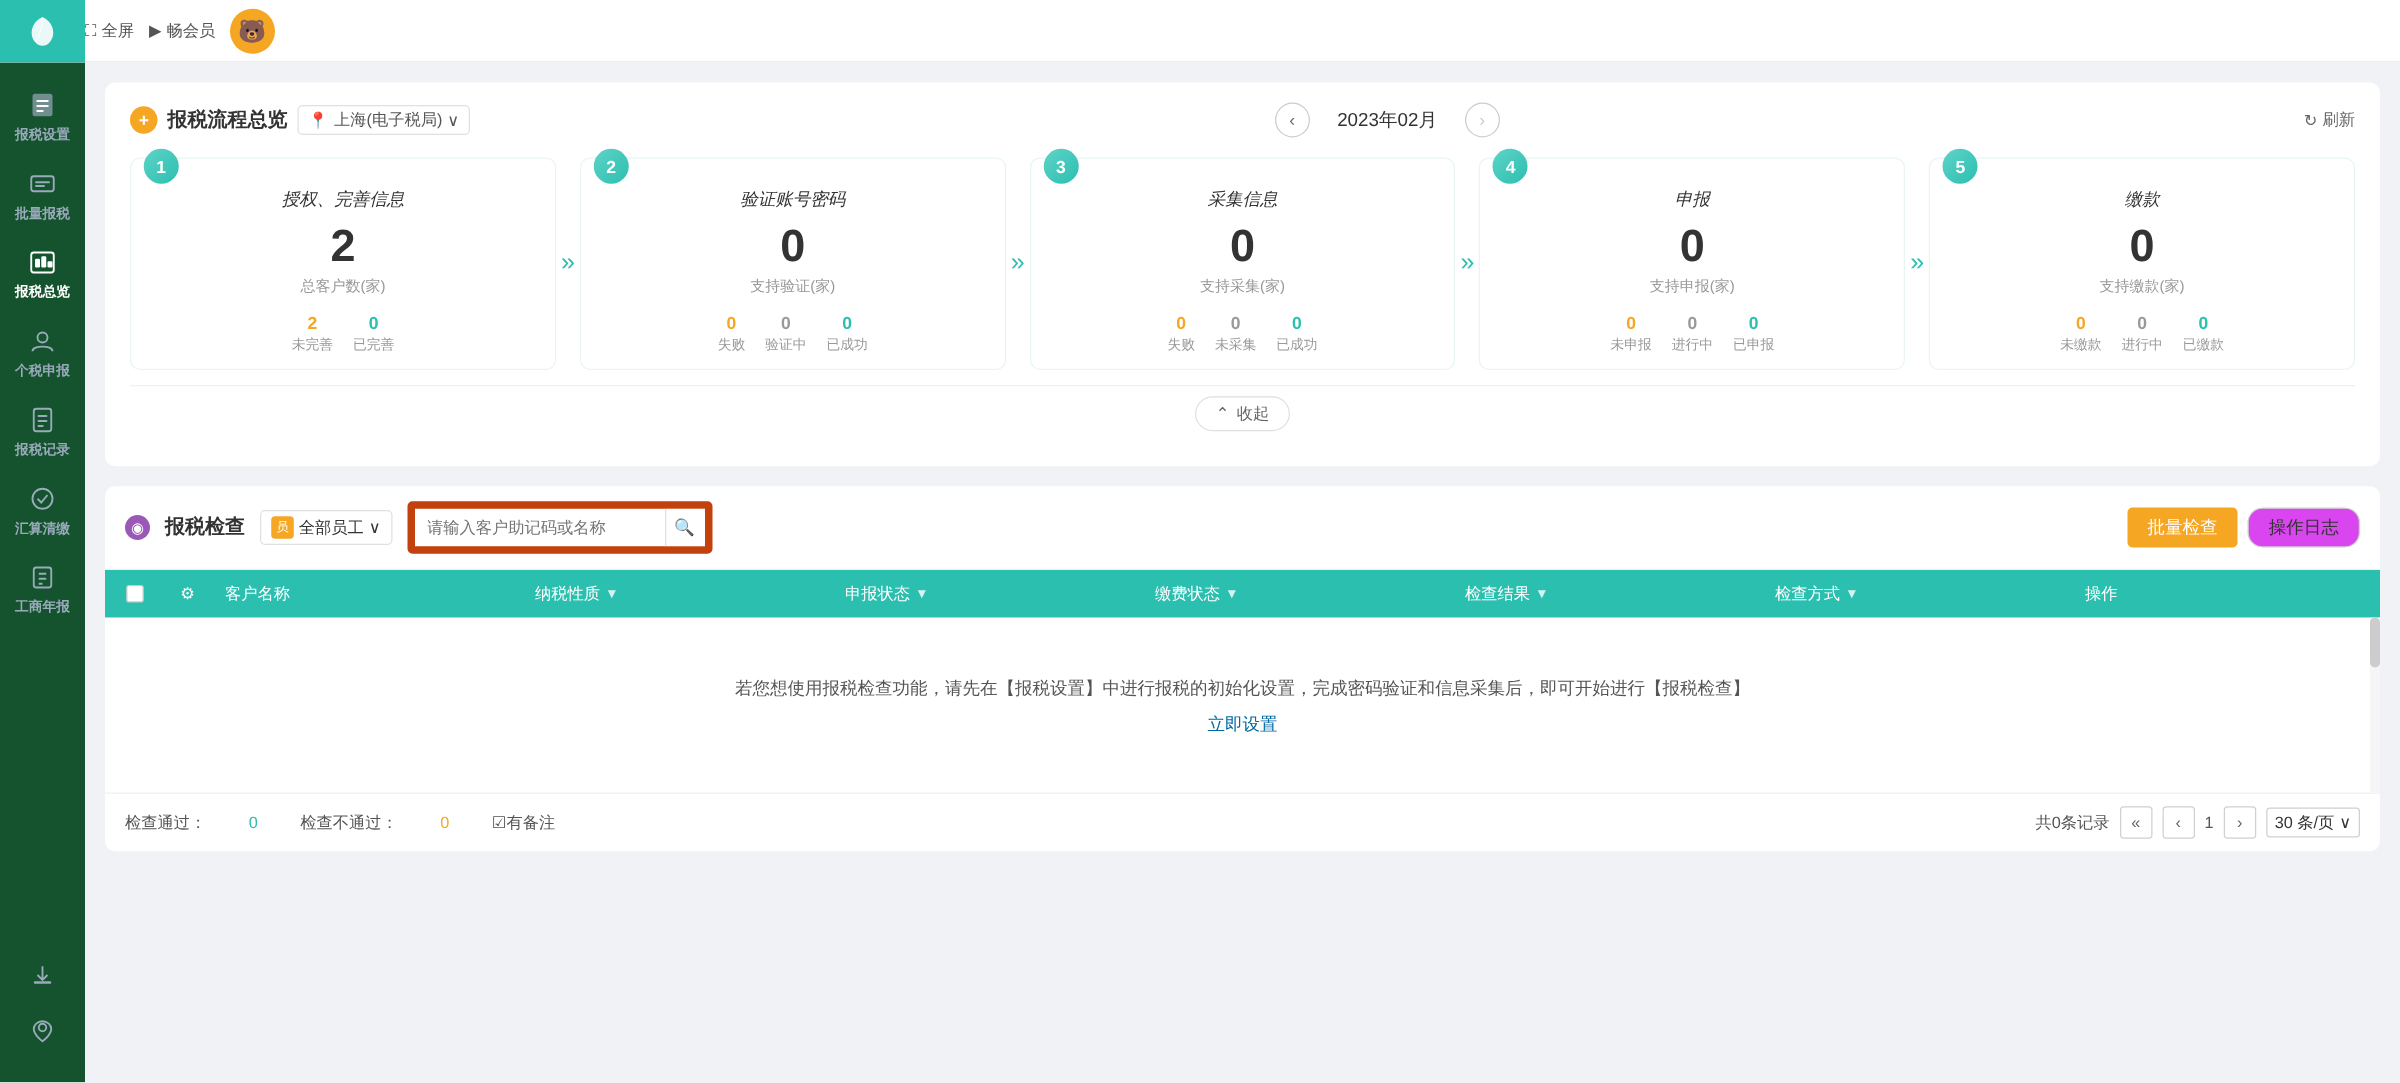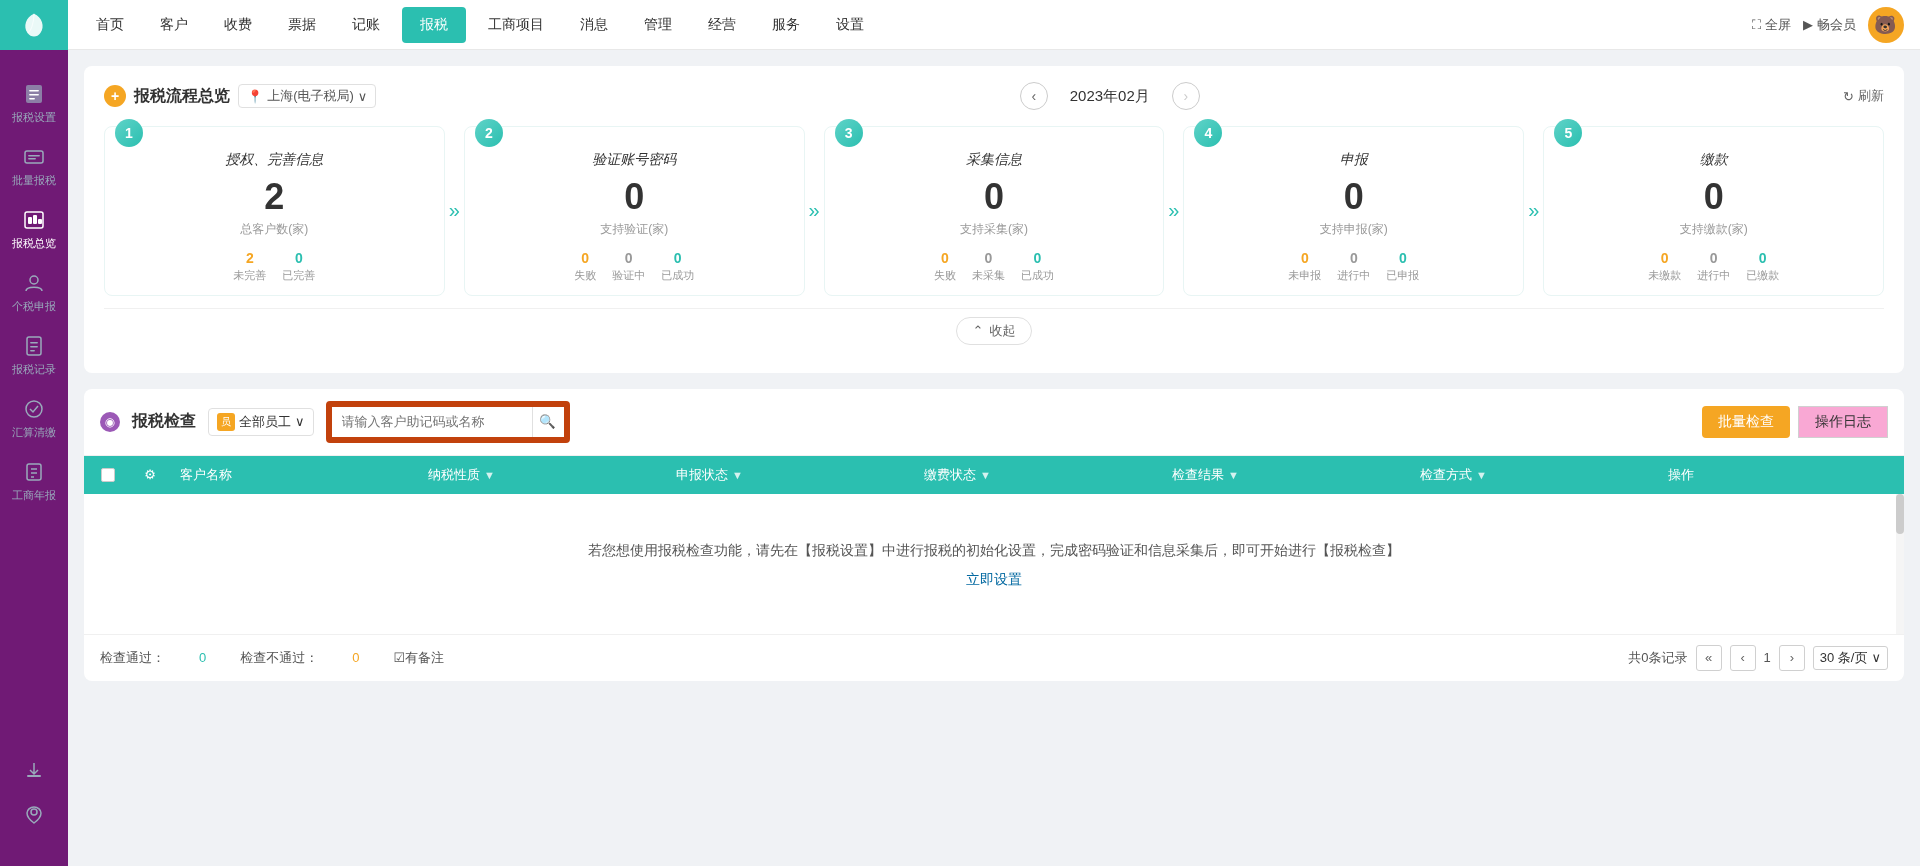--- a/index.html
+++ b/index.html
@@ -78,27 +78,28 @@
     
     .main-layout {
       display: flex;
       flex: 1;
       overflow: hidden;
     }
 
     
     .left-sidebar {
       width: 68px;
-      background: #701a75;
+      background: #14532d;
       display: flex;
       flex-direction: column;
       align-items: center;
-      padding: 22px 0;
+      padding: 12px 0;
       flex-shrink: 0;
       overflow-y: auto;
+      font-weight: bold;
     }
     .sidebar-item {
       display: flex;
       flex-direction: column;
       align-items: center;
       width: 100%;
       padding: 10px 4px;
       cursor: pointer;
       color: #9ab;
       font-size: 11px;
@@ -408,24 +409,24 @@
     .btn-orange {
       background: #f5a623;
       color: #fff;
       border: none;
       border-radius: 4px;
       padding: 6px 16px;
       font-size: 14px;
       cursor: pointer;
     }
     .btn-outline {
-      background: #f9a8d4;
+      background: #d946ef;
       color: #333;
       border: 1px solid #d0d0d0;
-      border-radius: 0;
+      border-radius: 12px;
       padding: 6px 16px;
       font-size: 14px;
       cursor: pointer;
     }
 
     
     .table-container {
       overflow: hidden;
     }
     .table-header-row {
@@ -560,34 +561,20 @@
   </style>
 </head>
 <body>
 
 <div class="top-nav">
   <div class="top-nav-logo">
     <svg class="logo-leaf" viewBox="0 0 40 40" fill="none">
       <path d="M20 6 C10 10, 6 22, 12 30 C16 36, 24 36, 28 30 C34 22, 30 10, 20 6Z" fill="white" opacity="0.9"></path>
       <path d="M20 6 C20 18, 16 28, 12 30" stroke="white" stroke-width="1.5" fill="none" opacity="0.6"></path>
     </svg>
-  </div>
-  <div class="top-nav-items">
-    <div class="nav-item">首页</div>
-    <div class="nav-item">客户</div>
-    <div class="nav-item">收费</div>
-    <div class="nav-item">票据</div>
-    <div class="nav-item">记账</div>
-    <div class="nav-item active">报税</div>
-    <div class="nav-item">工商项目</div>
-    <div class="nav-item">消息</div>
-    <div class="nav-item">管理</div>
-    <div class="nav-item">经营</div>
-    <div class="nav-item">服务</div>
-    <div class="nav-item">设置</div>
   </div>
   <div class="top-nav-right">
     <div class="fullscreen-btn">
       <span>⛶</span>
       <span>全屏</span>
     </div>
     <div class="member-btn">
       <span>▶</span>
       <span>畅会员</span>
     </div>

